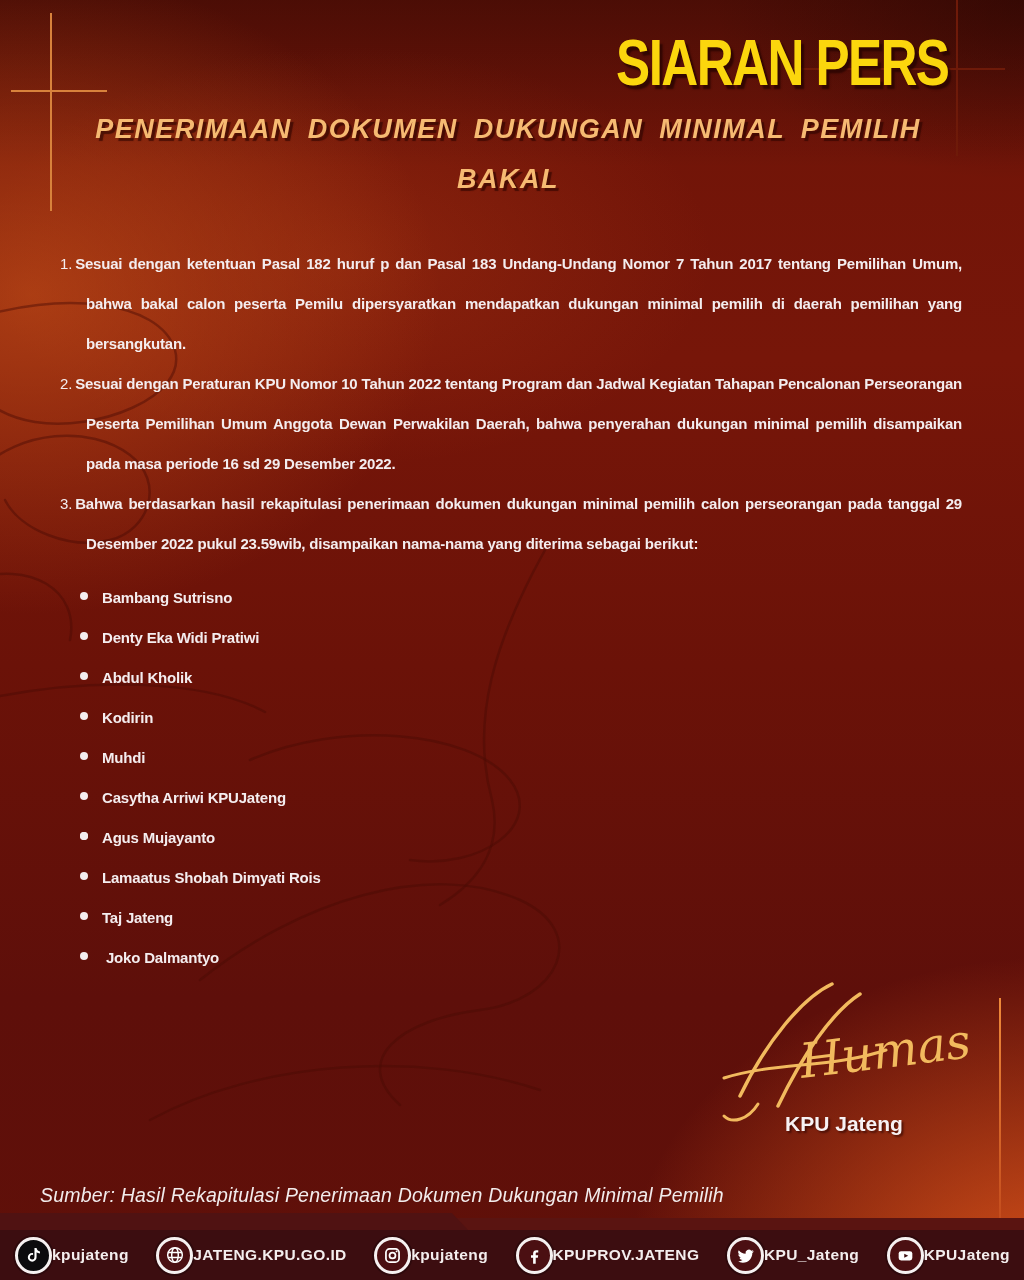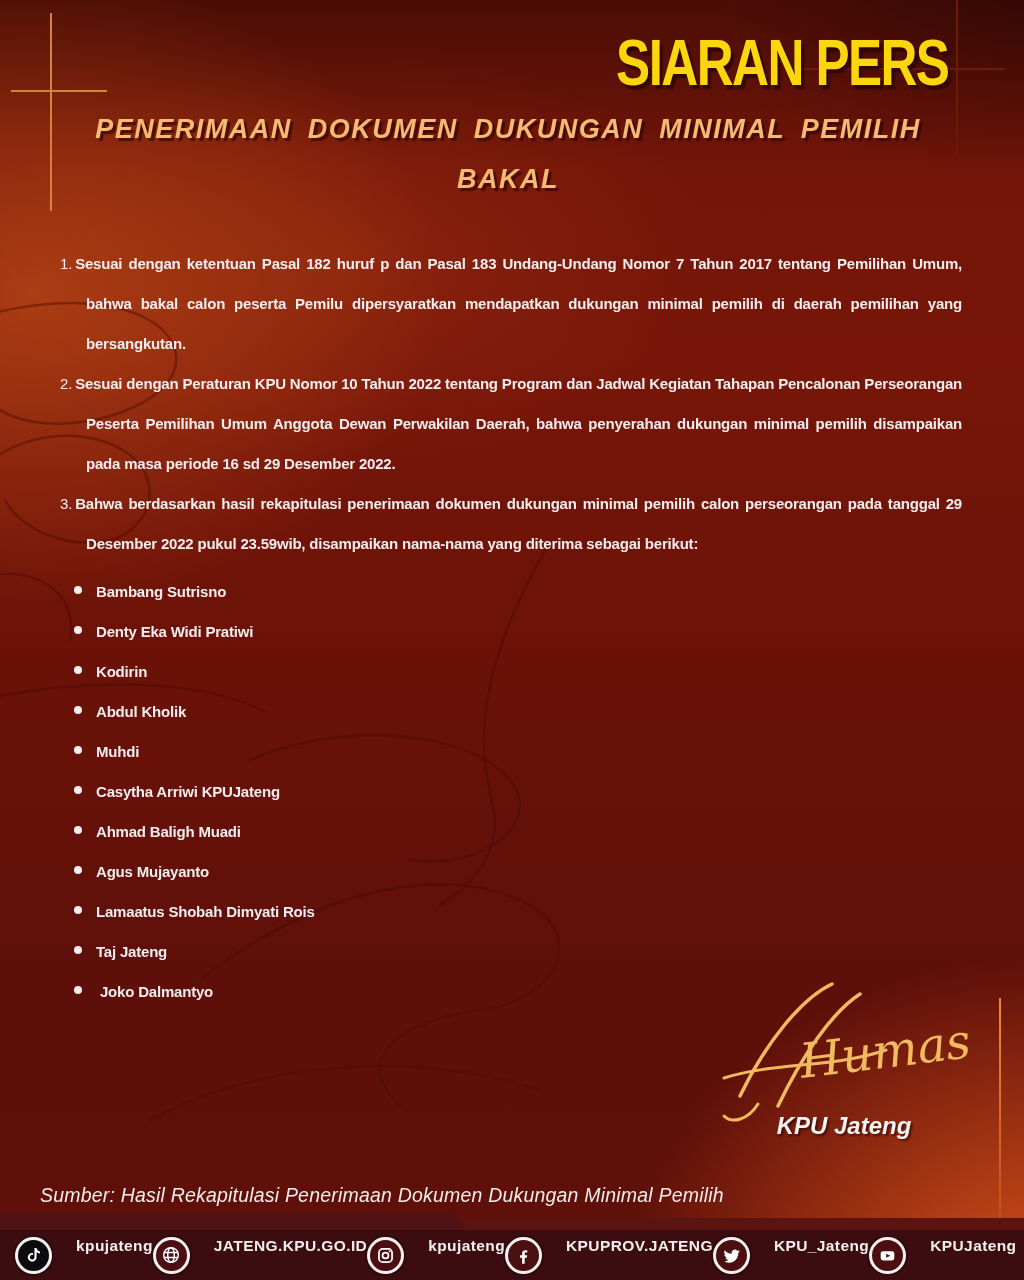--- a/index.html
+++ b/index.html
@@ -37,46 +37,45 @@
     font-size:27px;font-weight:bold;font-style:italic;color:#F6BA72;
     letter-spacing:1.5px;word-spacing:7px;line-height:50px;
     text-shadow:3px 3px 1px rgba(46,5,2,.65);
   }
   .body-block{
     position:absolute;top:244px;left:60px;width:902px;
     color:#F4EDEF;font-size:15px;font-weight:bold;line-height:40px;letter-spacing:-.2px;
   }
   .point{padding-left:26px;text-indent:-26px;text-align:justify;}
   .point .num{font-weight:normal;padding-right:3px;}
-  .names{margin:8px;padding:0;list-style:none;}
+  .names{margin:14px;padding:0;list-style:none;}
   .name-item{position:relative;padding-left:28px;white-space:pre-wrap;}
   .bullet-dot{position:absolute;left:6px;top:14px;width:8px;height:8px;border-radius:50%;background:#F4EDEF;}
 
   .signature{position:absolute;left:688px;top:978px;width:312px;text-align:center;}
   .sig-swash{stroke:#F2BA5E;stroke-width:3.5;fill:none;stroke-linecap:round;}
   .sig-org{
-    margin-top:-16px;font-size:24px;font-weight:bold;color:#F7F2F4;
+    margin-top:-16px;font-size:21px;font-weight:bold;color:#F7F2F4;
     text-shadow:2px 2px 2px rgba(40,4,1,.6);
-    font-style:italic;
   }
 
   .source-line{
     position:absolute;left:40px;top:1184px;
     font-size:19.5px;font-style:italic;color:#F2ECEC;letter-spacing:.2px;
   }
 
   .bar-step{position:absolute;left:0;bottom:50px;width:1024px;height:12px;background:#5A1411;}
   .bar-step-notch{position:absolute;left:0;bottom:50px;width:468px;height:17px;background:#501212;
     clip-path:polygon(0 0,452px 0,468px 100%,0 100%);}
   .social-bar{
     position:absolute;left:0;bottom:0;width:1024px;height:50px;background:#3C0D10;
     display:flex;align-items:center;justify-content:space-between;
     padding:0 14px 0 15px;box-sizing:border-box;
   }
-  .social-item{display:flex;align-items:flex-start;gap:24px;}
+  .social-item{display:flex;align-items:center;gap:0;}
   .icon-circle{
     width:37px;height:37px;border-radius:50%;border:3px solid #F6F1F1;background:#4B0F12;
     display:flex;align-items:center;justify-content:center;box-sizing:border-box;flex:0 0 auto;
     box-shadow:0 0 0 2px #2e090c;
   }
   .icon-circle.dark{background:#0C0B0D;}
   .social-label{font-size:15.5px;font-weight:bold;color:#F4EEEE;letter-spacing:.4px;white-space:nowrap;}
 </style>
 </head>
 <body>
@@ -116,25 +115,25 @@
       <div class="point">
         <span class="num">2.</span><span>Sesuai dengan Peraturan KPU Nomor 10 Tahun 2022 tentang Program dan Jadwal Kegiatan Tahapan Pencalonan Perseorangan Peserta Pemilihan Umum Anggota Dewan Perwakilan Daerah, bahwa penyerahan dukungan minimal pemilih disampaikan pada masa periode 16 sd 29 Desember 2022.</span>
       </div>
       <div class="point">
         <span class="num">3.</span><span>Bahwa berdasarkan hasil rekapitulasi penerimaan dokumen dukungan minimal pemilih calon perseorangan pada tanggal 29 Desember 2022 pukul 23.59wib, disampaikan nama-nama yang diterima sebagai berikut:</span>
       </div>
 
       <ul class="names">
         <li class="name-item"><span class="bullet-dot"></span><span>Bambang Sutrisno</span></li>
         <li class="name-item"><span class="bullet-dot"></span><span>Denty Eka Widi Pratiwi</span></li>
+        <li class="name-item"><span class="bullet-dot"></span><span>Abdul Kholik</span></li>
         <li class="name-item"><span class="bullet-dot"></span><span>Kodirin</span></li>
-        <li class="name-item"><span class="bullet-dot"></span><span>Abdul Kholik</span></li>
         <li class="name-item"><span class="bullet-dot"></span><span>Muhdi</span></li>
         <li class="name-item"><span class="bullet-dot"></span><span>Casytha Arriwi KPUJateng</span></li>
-        <li class="name-item"><span class="bullet-dot"></span><span>Ahmad Baligh Muadi</span></li>
+        <li class="name-item"><span class="bullet-dot"></span></li>
         <li class="name-item"><span class="bullet-dot"></span><span>Agus Mujayanto</span></li>
         <li class="name-item"><span class="bullet-dot"></span><span>Lamaatus Shobah Dimyati Rois</span></li>
         <li class="name-item"><span class="bullet-dot"></span><span>Taj Jateng</span></li>
         <li class="name-item"><span class="bullet-dot"></span><span> Joko Dalmantyo</span></li>
       </ul>
     </div>
 
     <div class="signature">
       <svg viewBox="0 0 260 150" width="260" height="150" style="margin:0 auto;">
         <path class="sig-swash" d="M 26 118 C 52 64 88 20 118 6"></path>

